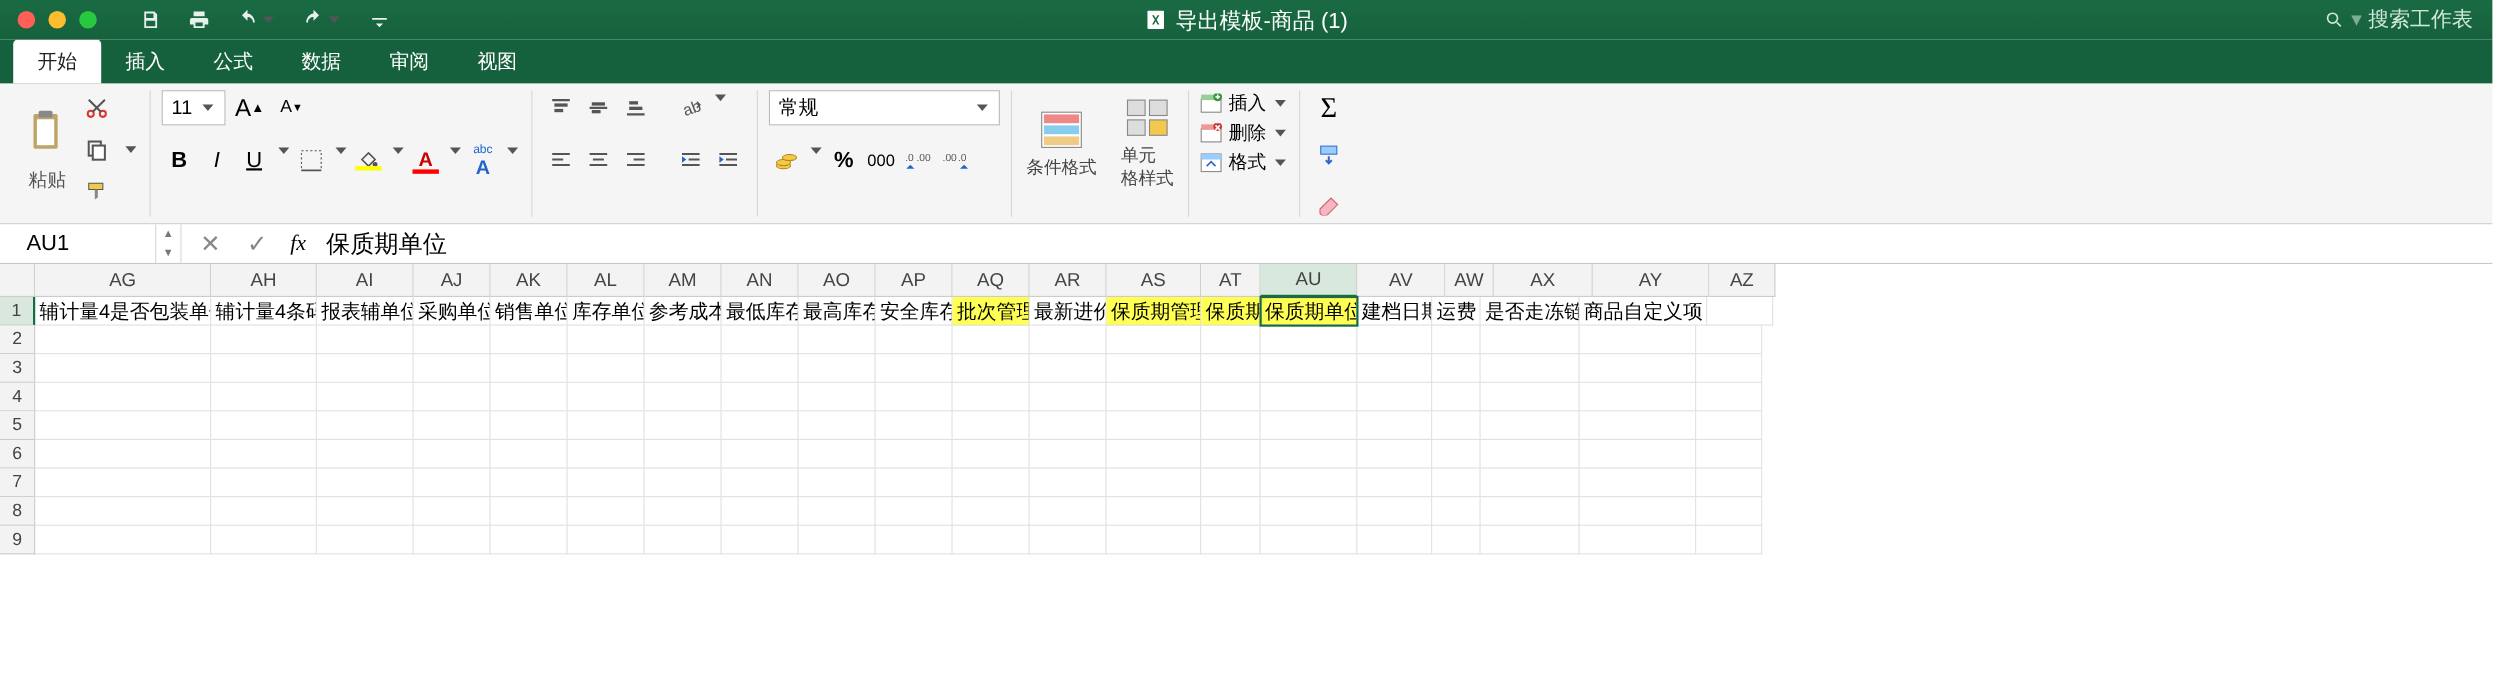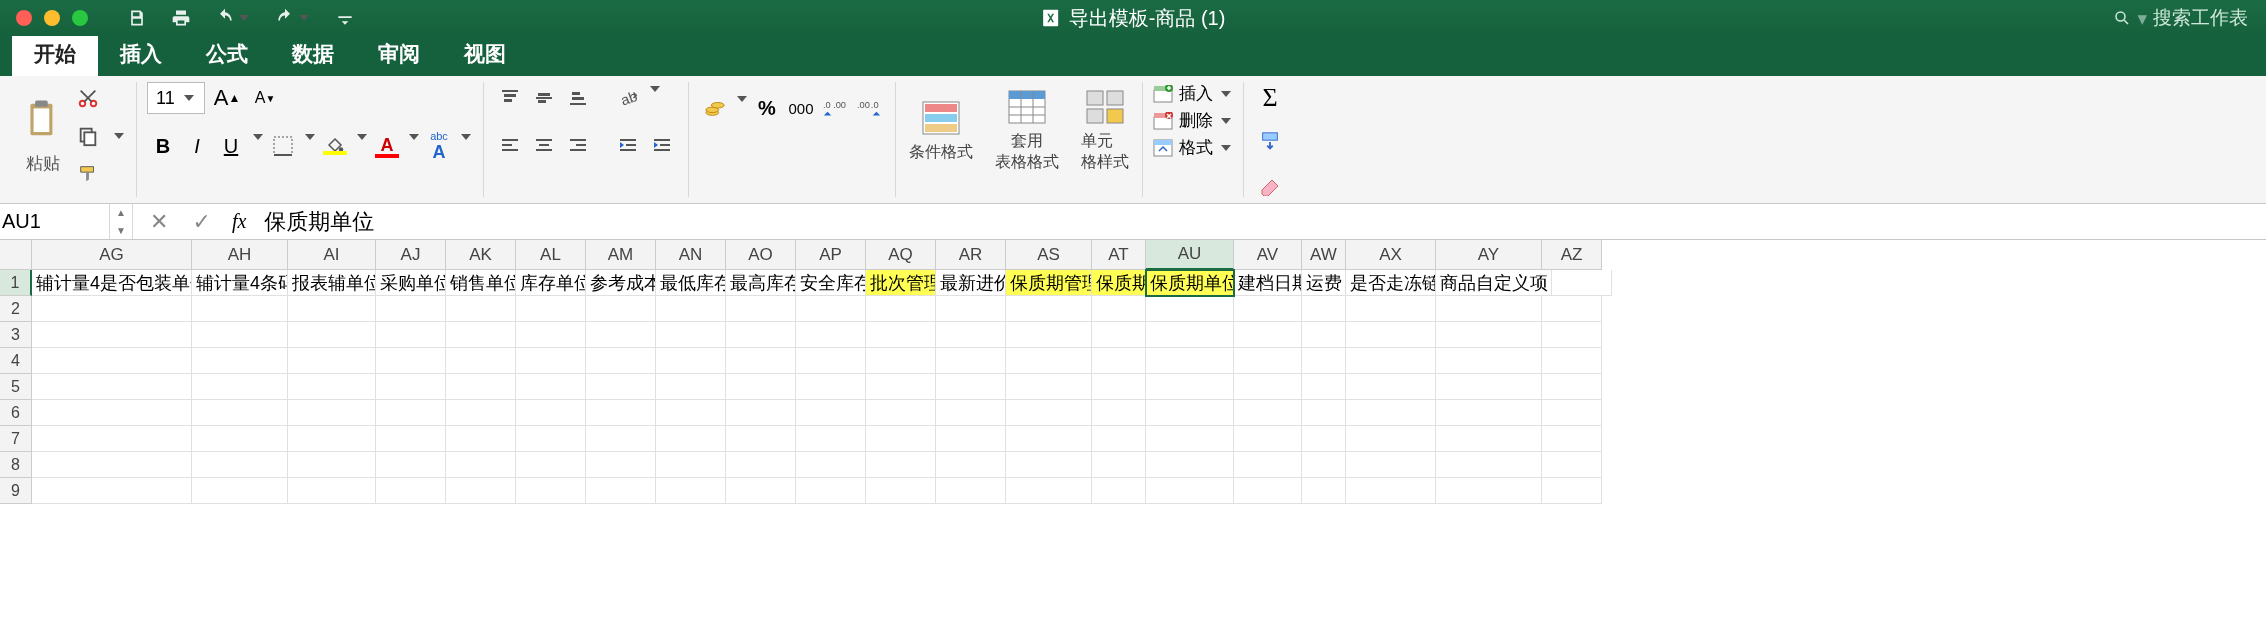--- a/index.html
+++ b/index.html
@@ -7,40 +7,40 @@
 .titlebar{height:36px;background:linear-gradient(#1a6b43,#16613d);display:flex;align-items:center;color:#fff;position:relative}
 .traffic{display:flex;gap:12px;padding:0 16px}
 .dot{width:16px;height:16px;border-radius:50%}
 .dot.r{background:#ff5f57}.dot.y{background:#febc2e}.dot.g{background:#28c840}
 .qat{display:flex;gap:18px;align-items:center;margin-left:20px}
 .qat .ic{width:20px;height:20px;fill:#fff;opacity:.9}
 .winTitle{position:absolute;left:50%;transform:translateX(-50%);display:flex;align-items:center;gap:8px;font-size:20px}
 .search{margin-left:auto;display:flex;align-items:center;gap:6px;padding:0 18px;font-size:19px;color:#cfe8db}
 .search .ic{width:18px;height:18px;fill:#cfe8db}
 .tabs{height:40px;background:#16613d;display:flex;align-items:flex-end;padding-left:12px}
-.tab{padding:8px 22px;color:#fff;font-size:21px;cursor:pointer;font-weight:700}
+.tab{padding:8px 22px;color:#fff;font-size:18px;cursor:pointer;font-weight:400}
 .tab.active{background:#fff;color:#222;border-radius:4px 4px 0 0}
 .ribbon{height:128px;background:#f5f5f5;border-bottom:1px solid #c8c8c8;display:flex;padding:6px 10px;gap:0}
 .group{display:flex;flex-direction:column;padding:0 10px;border-right:1px solid #d8d8d8;justify-content:space-between}
 .group.noborder{border-right:none}
 .grow{display:flex;gap:6px;align-items:center}
 .gcol{display:flex;flex-direction:column;gap:6px}
 .glabel{text-align:center;font-size:17px;color:#555;padding-bottom:2px}
 .btn{display:flex;align-items:center;justify-content:center;cursor:pointer;border:1px solid transparent;border-radius:2px;padding:2px}
 .bigbtn{width:46px;height:50px;display:flex;align-items:center;justify-content:center}
 .dd{width:14px;height:14px;margin-left:2px}
 .dd::before{content:"";display:block;width:0;height:0;border-left:5px solid transparent;border-right:5px solid transparent;border-top:6px solid #555;margin:4px auto}
 .sel{background:#fff;border:1px solid #bbb;height:32px;display:flex;align-items:center;padding:0 8px;font-size:18px}
 .sel.font{width:210px}.sel.size{width:58px}
 .fmtrow{display:flex;gap:2px}
 .fmtbtn{width:32px;height:32px;display:flex;align-items:center;justify-content:center;cursor:pointer;font-size:20px;border:1px solid transparent}
 .bold{font-weight:700}.italic{font-style:italic}.ul{text-decoration:underline}
 .colorbar{width:24px;height:4px;margin-top:-2px}
 .namebox{height:36px;border-bottom:1px solid #c8c8c8;display:flex;align-items:center;background:#fff}
-.cellref{width:110px;padding:0 2px;font-size:20px;border-right:1px solid #d8d8d8;height:100%;display:flex;align-items:center}
+.cellref{width:142px;padding:0 24px;font-size:20px;border-right:1px solid #d8d8d8;height:100%;display:flex;align-items:center}
 .stepper{display:flex;flex-direction:column;height:100%;border-right:1px solid #d8d8d8}
 .stepper div{flex:1;width:22px;display:flex;align-items:center;justify-content:center;font-size:10px;color:#777;cursor:pointer}
 .fxarea{display:flex;align-items:center;gap:18px;padding:0 14px;font-size:20px}
 .fxlabel{font-style:italic;font-family:Georgia,serif}
 .grid{position:relative}
 .colhdrs{display:flex;height:30px}
 .rowhdr-spacer{width:32px;background:#f3f3f3;border-right:1px solid #ccc;border-bottom:1px solid #ccc}
 .colhdr{background:#f3f3f3;border-right:1px solid #ccc;border-bottom:1px solid #ccc;display:flex;align-items:center;justify-content:center;font-size:17px;color:#444;cursor:pointer}
 .colhdr.active{background:#d8e8dc;border-bottom:2px solid #1a6b43}
 .rows{}
@@ -281,20 +281,24 @@
               <path d="M2 6l4 3-4 3z" fill="#2266cc"></path>
             </svg>
           </span>
       </div>
     </div>
   </div>
 
 
   <div class="group">
     <div class="gcol">
+      <div class="sel" style="width:210px">
+          <span>常规</span>
+          <span class="dd" style="margin-left:auto"></span>
+        </div>
       <div class="fmtrow" style="margin-top:10px">
         <span class="fmtbtn">
             <svg width="22" height="22" viewBox="0 0 24 24">
               <ellipse cx="9" cy="17" rx="7" ry="3" fill="#f2c94c" stroke="#b8860b"></ellipse>
               <ellipse cx="9" cy="14" rx="7" ry="3" fill="#f2c94c" stroke="#b8860b"></ellipse>
               <ellipse cx="15" cy="9" rx="7" ry="3" fill="#f2c94c" stroke="#b8860b"></ellipse>
             </svg>
           </span>
           <span class="dd"></span>
         <span class="fmtbtn" style="font-size:20px;font-weight:600">%</span>
@@ -322,34 +326,20 @@
       <div class="vlbl btn">
         <div class="icwrap">
             <svg width="40" height="36" viewBox="0 0 40 36">
               <rect x="2" y="2" width="36" height="32" fill="#fff" stroke="#888"></rect>
               <rect x="4" y="4" width="32" height="8" fill="#e88"></rect>
               <rect x="4" y="14" width="32" height="8" fill="#8ce"></rect>
               <rect x="4" y="24" width="32" height="8" fill="#ec8"></rect>
             </svg>
           </div>
         <span>条件格式</span>
-      </div>
-      <div class="vlbl btn">
-        <div class="icwrap">
-            <svg width="40" height="36" viewBox="0 0 40 36">
-              <rect x="2" y="2" width="36" height="32" fill="#fff" stroke="#888"></rect>
-              <rect x="2" y="2" width="36" height="8" fill="#5b9bd5"></rect>
-              <line x1="14" y1="2" x2="14" y2="34" stroke="#888"></line>
-              <line x1="26" y1="2" x2="26" y2="34" stroke="#888"></line>
-              <line x1="2" y1="18" x2="38" y2="18" stroke="#888"></line>
-              <line x1="2" y1="26" x2="38" y2="26" stroke="#888"></line>
-            </svg>
-          </div>
-        <span style="white-space:pre;text-align:center">套用
-表格格式</span>
       </div>
       <div class="vlbl btn">
         <div class="icwrap">
             <svg width="40" height="36" viewBox="0 0 40 36">
               <rect x="2" y="2" width="16" height="14" fill="#ddd" stroke="#888"></rect>
               <rect x="22" y="2" width="16" height="14" fill="#ddd" stroke="#888"></rect>
               <rect x="2" y="20" width="16" height="14" fill="#ddd" stroke="#888"></rect>
               <rect x="22" y="20" width="16" height="14" fill="#f2c94c" stroke="#888"></rect>
             </svg>
           </div>
@@ -439,21 +429,21 @@
       <div class="colhdr" style="width: 70px;">AL</div>
       <div class="colhdr" style="width: 70px;">AM</div>
       <div class="colhdr" style="width: 70px;">AN</div>
       <div class="colhdr" style="width: 70px;">AO</div>
       <div class="colhdr" style="width: 70px;">AP</div>
       <div class="colhdr" style="width: 70px;">AQ</div>
       <div class="colhdr" style="width: 70px;">AR</div>
       <div class="colhdr" style="width: 86px;">AS</div>
       <div class="colhdr" style="width: 54px;">AT</div>
       <div class="colhdr active" style="width: 88px;">AU</div>
-      <div class="colhdr" style="width: 68px;">AV</div>
+      <div class="colhdr" style="width: 80px;">AV</div>
       <div class="colhdr" style="width: 44px;">AW</div>
       <div class="colhdr" style="width: 90px;">AX</div>
       <div class="colhdr" style="width: 106px;">AY</div>
       <div class="colhdr" style="width: 60px;">AZ</div>
     </div>
   <div class="rows" id="rows">
       <div class="row">
         <div class="rowhdr active">1</div>
         <div class="cell" style="width: 160px;">辅计量4是否包装单位</div>
         <div class="cell" style="width: 96px;">辅计量4条码</div>

